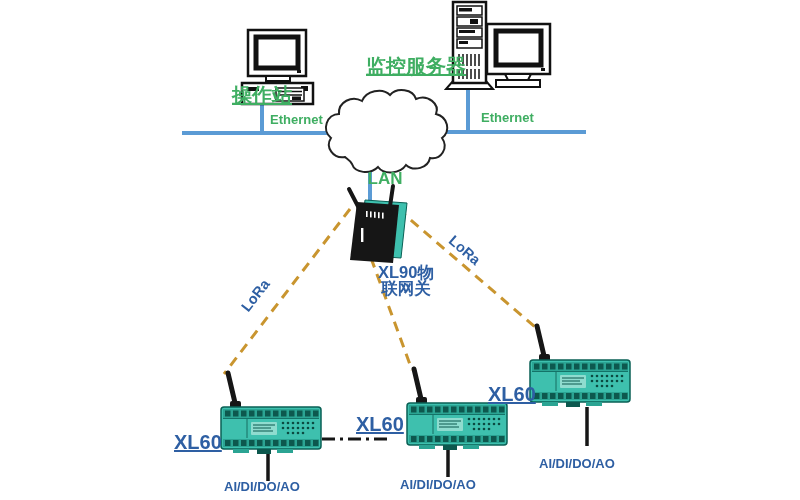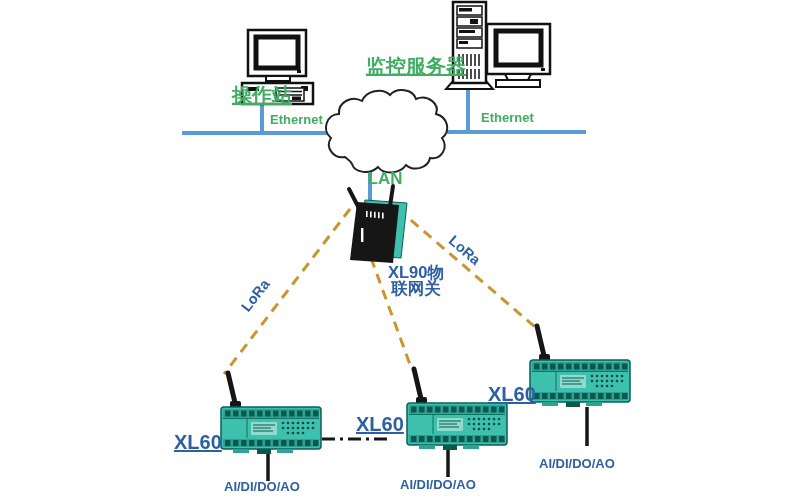--- a/index.html
+++ b/index.html
@@ -170,21 +170,21 @@
   <div class="lbl green sz17" style="left:192px;top:84px;margin-left:40px;">操作站</div>
 
   <div class="lbl green sz17" style="left:366px;top:55px;">监控服务器</div>
 
   <div class="lbl green sz15" style="left:270px;top:113px;">Ethernet</div>
 
   <div class="lbl green sz15" style="left:481px;top:111px;">Ethernet</div>
 
   <div class="lbl green lan-lbl" style="left:362px;top:126px;margin-top:44px;">LAN</div>
 
-  <div class="lbl blue gw-lbl" style="left:384px;top:264px;">
+  <div class="lbl blue gw-lbl" style="left:374px;top:264px;">
     <div>XL90物</div>
     <div>联网关</div>
   </div>
 
   <div class="lbl blue rot" style="left:238px;top:288px;font-size:14.5px;transform:rotate(-52deg);">LoRa</div>
 
   <div class="lbl blue rot" style="left:446px;top:243px;font-size:14.5px;transform:rotate(41deg);">LoRa</div>
 
   <div class="lbl blue sz17" style="left:174px;top:431px;">XL60</div>
 

